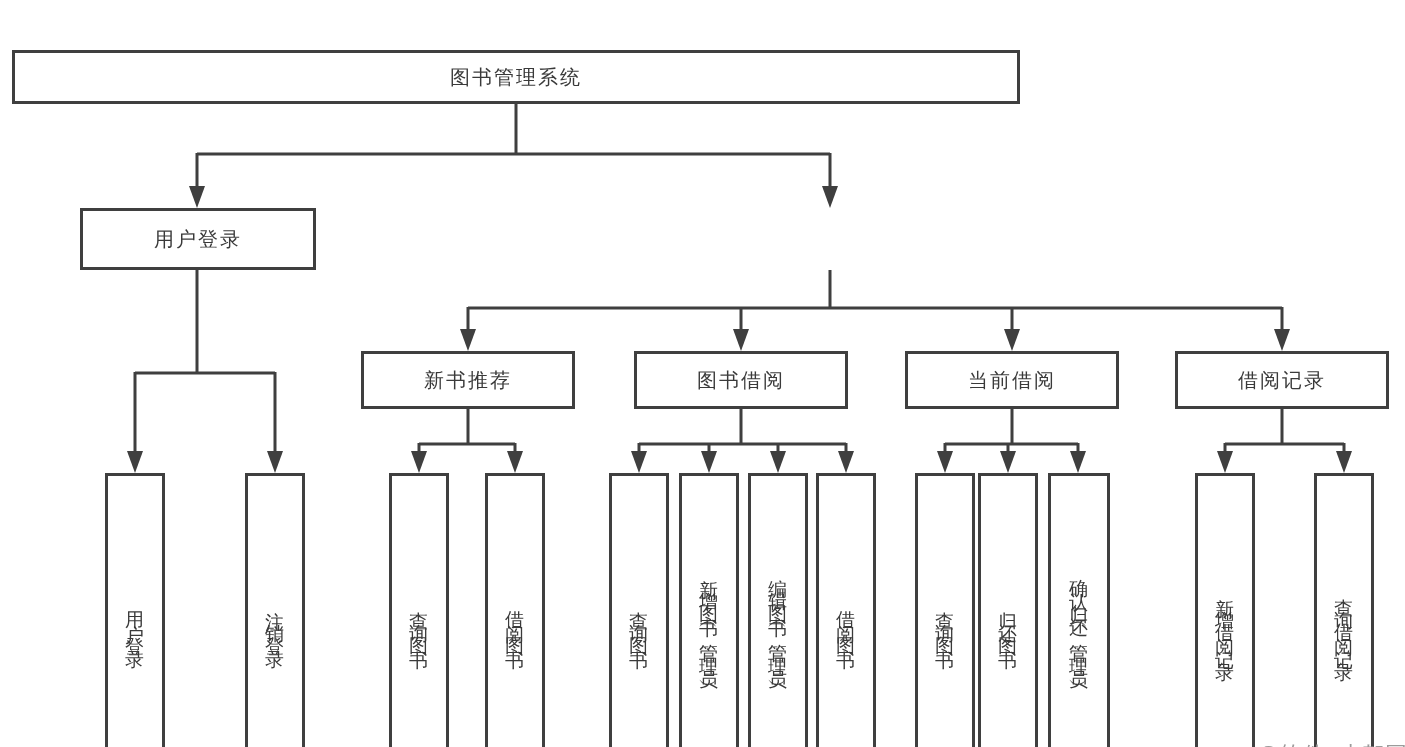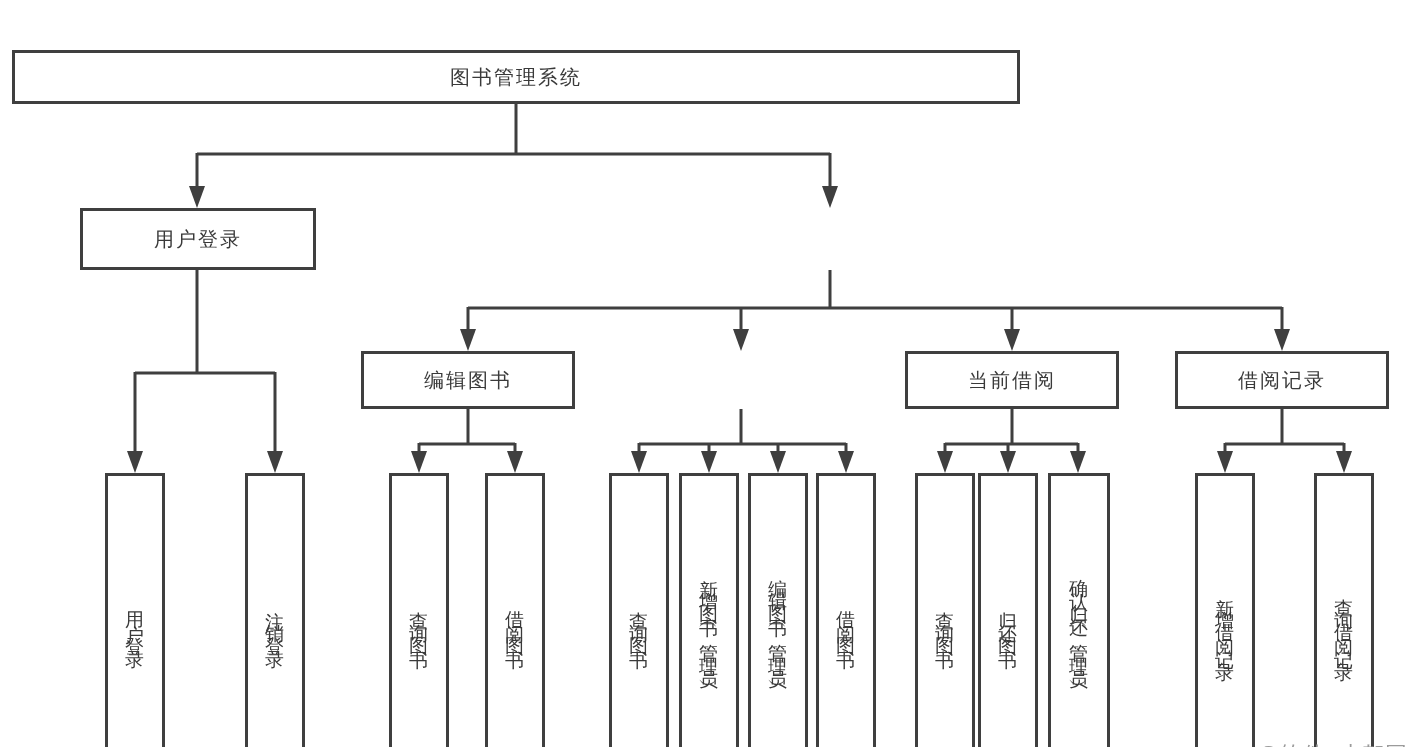--- a/index.html
+++ b/index.html
@@ -116,21 +116,24 @@
 
   <div class="node h-node n-root">
     <span>图书管理系统</span>
   </div>
 
   <div class="node h-node n-l2a">
     <span>用户登录</span>
   </div>
 
   <div class="node h-node n-l3 n-l3a">
-    <span>编辑图书</span>
+    <span>新书推荐</span>
+  </div>
+  <div class="node h-node n-l3 n-l3b">
+    <span>图书借阅</span>
   </div>
   <div class="node h-node n-l3 n-l3d">
     <span>借阅记录</span>
   </div>
   <div class="node h-node n-l3 n-l3c">
     <span>当前借阅</span>
   </div>
 
   <div class="node leaf lf lf-a0">
     <span class="vtext">用户登录</span>

